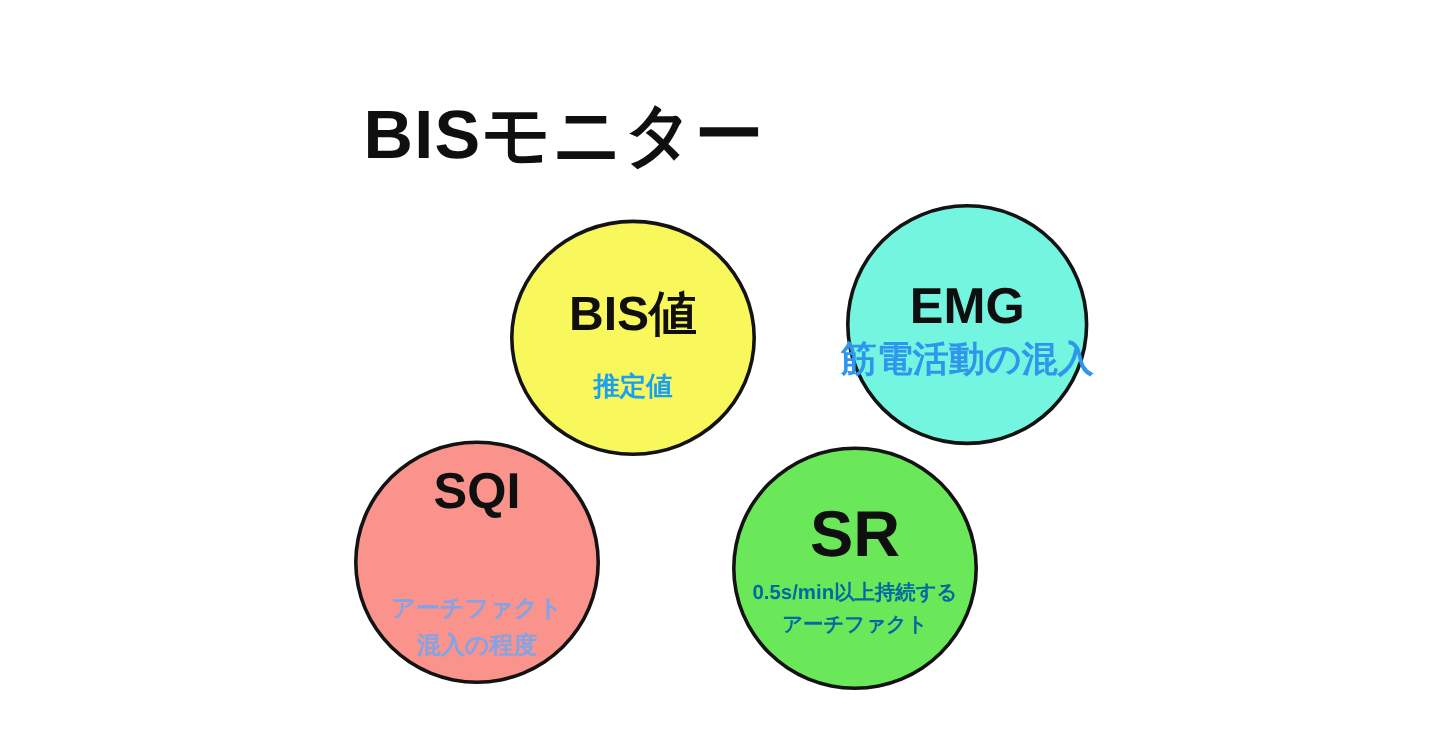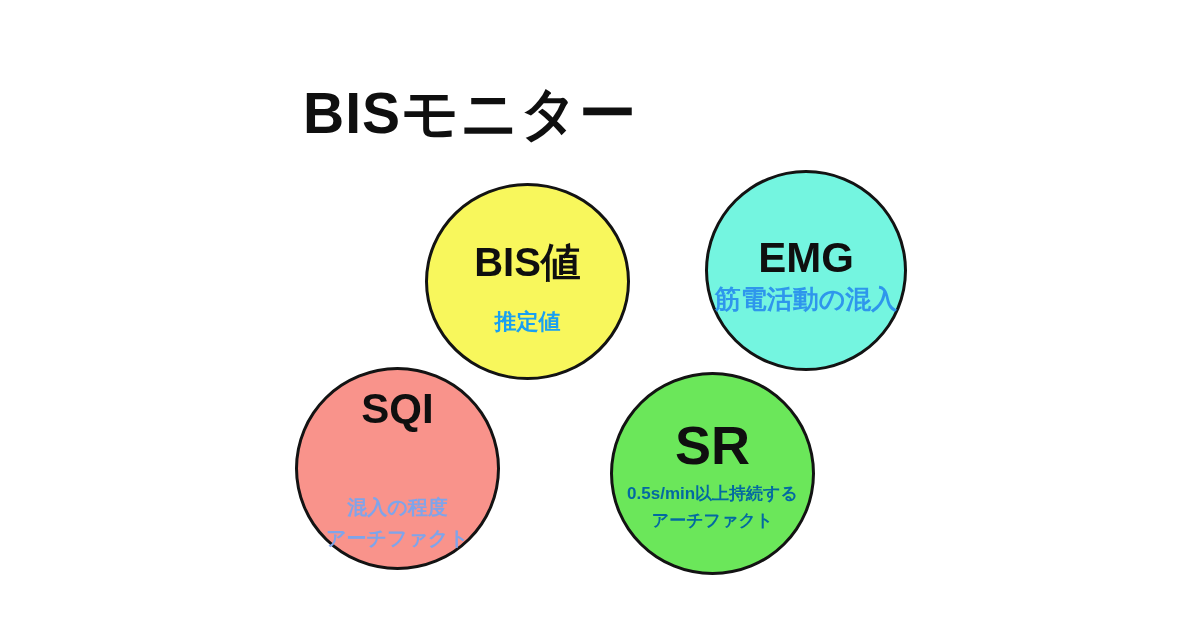--- a/index.html
+++ b/index.html
@@ -52,21 +52,21 @@
   .circle-emg .circle-label { font-size: 42px; margin-top: 12px; }
   .circle-sqi .circle-label { font-size: 42px; margin-top: 4px; }
   .circle-sr  .circle-label { font-size: 54px; margin-top: 4px; }
 
   .circle-sub {
     font-weight: 700;
     margin-top: 24px;
     white-space: nowrap;
   }
   .circle-bis .circle-sub { font-size: 22px; }
-  .circle-emg .circle-sub { font-size: 26px; margin-top: 2px; }
+  .circle-emg .circle-sub { font-size: 30px; margin-top: 2px; }
   .circle-sqi .circle-sub { font-size: 20px; line-height: 1.55; }
   .circle-sr  .circle-sub { font-size: 17px; line-height: 1.6; margin-top: 6px; }
 
   .sub-line { display: block; }
 </style>
 </head>
 <body>
 
 <div class="canvas">
 
@@ -82,22 +82,22 @@
   <div class="circle circle-emg" style="background-color: rgb(116, 245, 224); border-color: rgb(19, 19, 19);">
     <div class="circle-label" style="color: rgb(15, 15, 15);">EMG</div>
     <div class="circle-sub" style="color: rgb(46, 150, 236);">
       <span class="sub-line">筋電活動の混入</span>
     </div>
   </div>
 
   <div class="circle circle-sqi" style="background-color: rgb(249, 147, 139); border-color: rgb(19, 19, 19); gap: 36px;">
     <div class="circle-label" style="color: rgb(15, 15, 15);">SQI</div>
     <div class="circle-sub" style="color: rgb(127, 164, 234);">
+      <span class="sub-line">アーチファクト</span>
       <span class="sub-line">混入の程度</span>
-      <span class="sub-line">アーチファクト</span>
     </div>
   </div>
 
   <div class="circle circle-sr" style="background-color: rgb(107, 231, 90); border-color: rgb(19, 19, 19);">
     <div class="circle-label" style="color: rgb(15, 15, 15);">SR</div>
     <div class="circle-sub" style="color: #0369a1;">
       <span class="sub-line">0.5s/min以上持続する</span>
       <span class="sub-line">アーチファクト</span>
     </div>
   </div>

